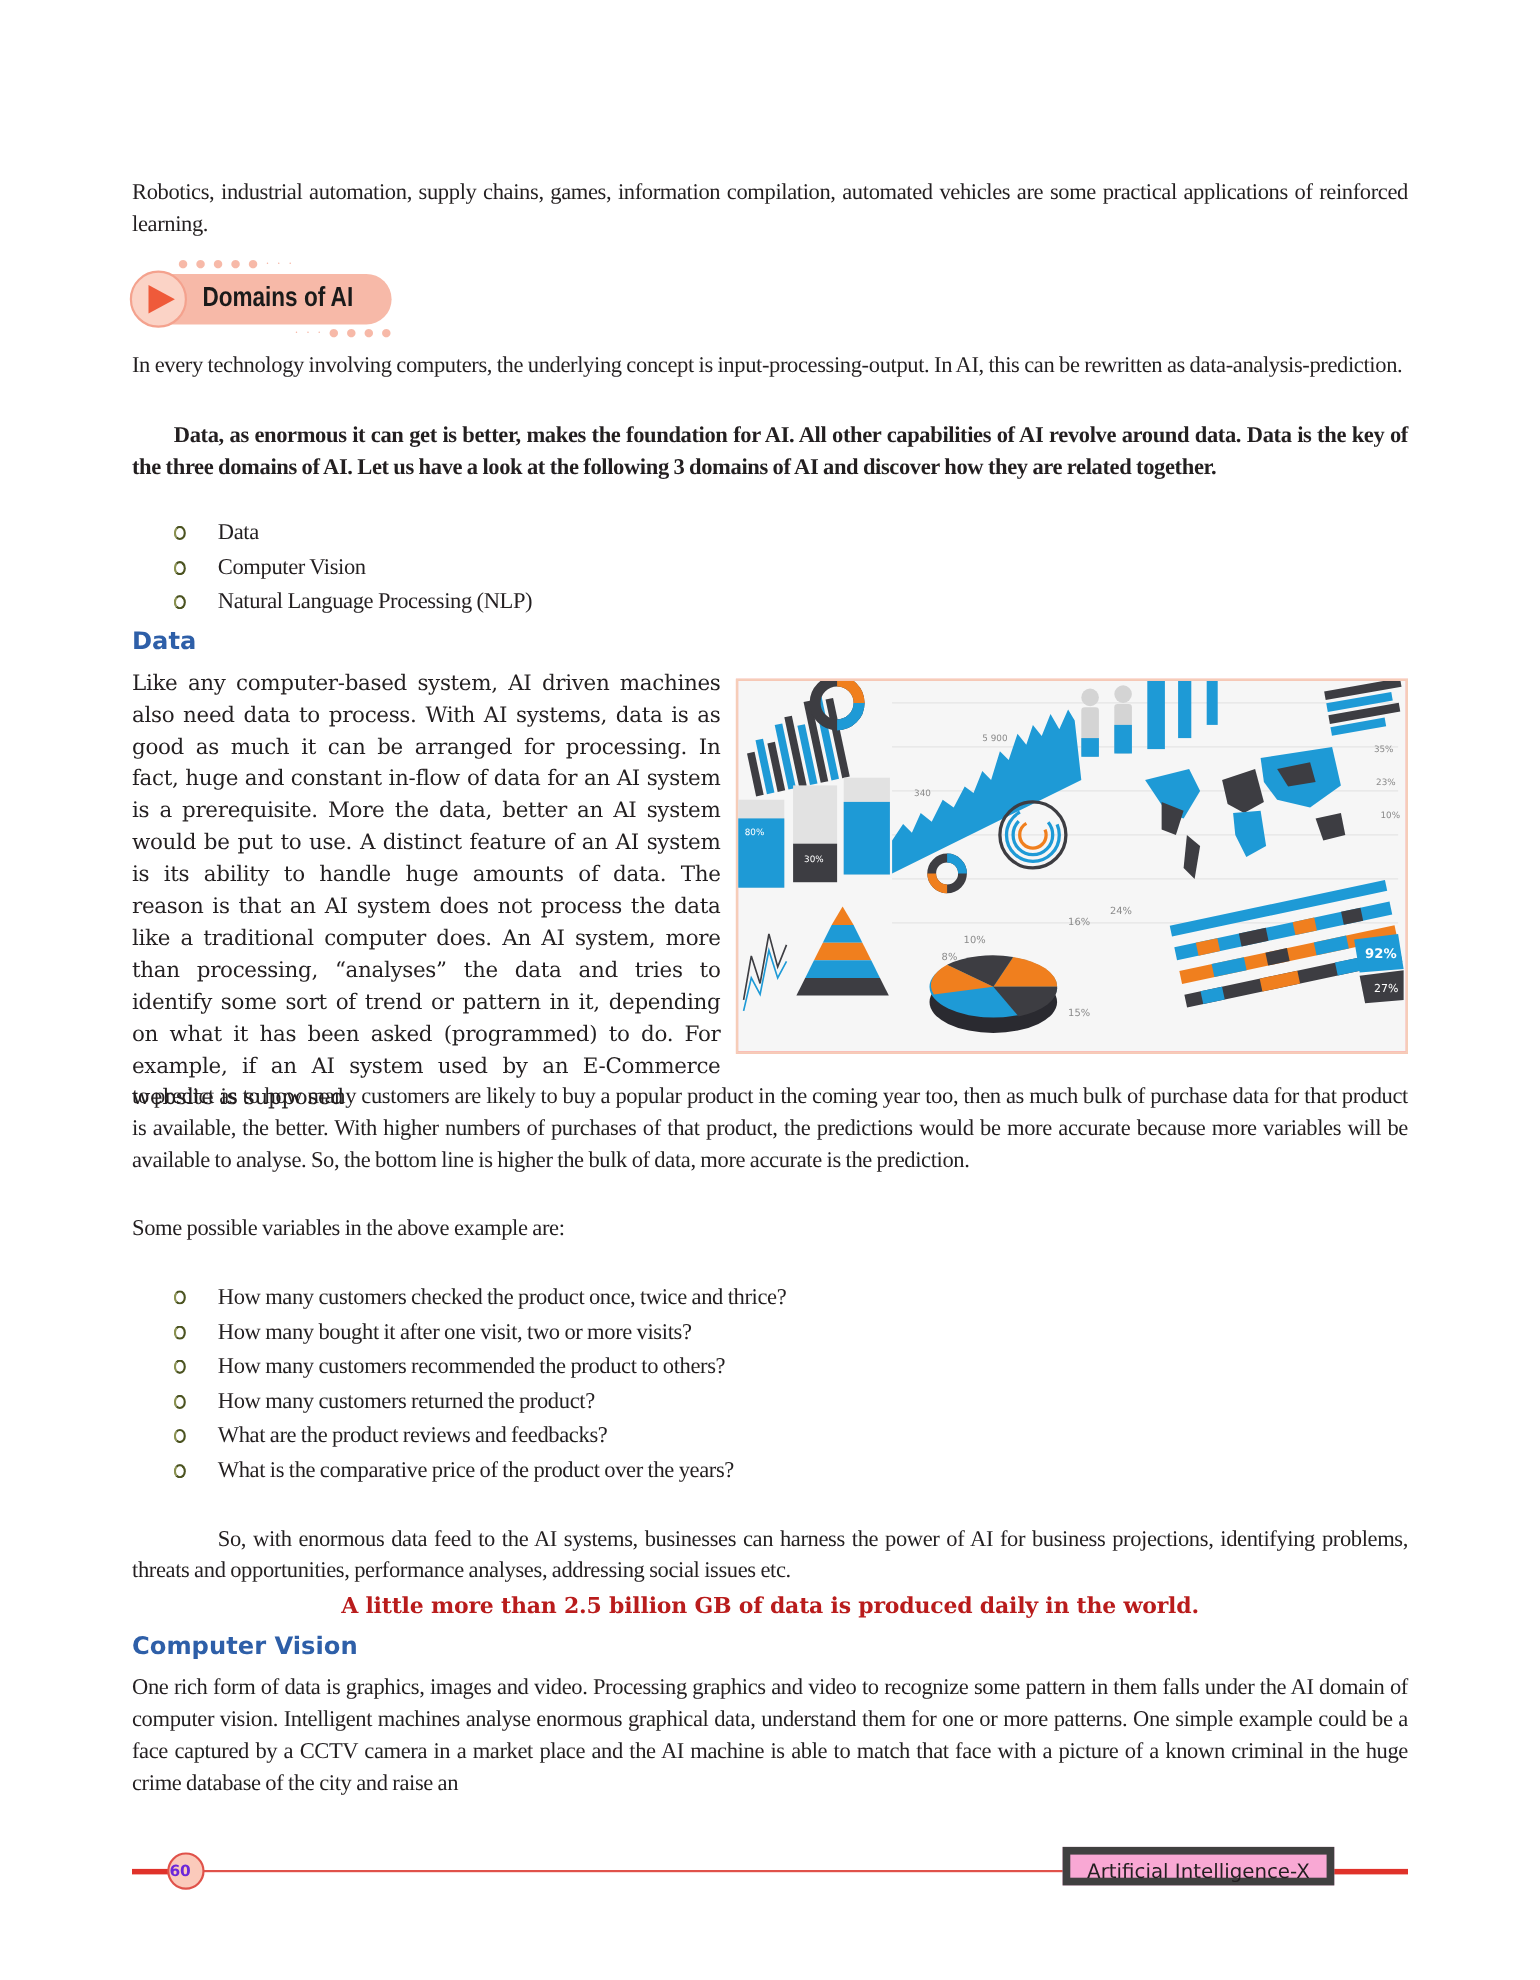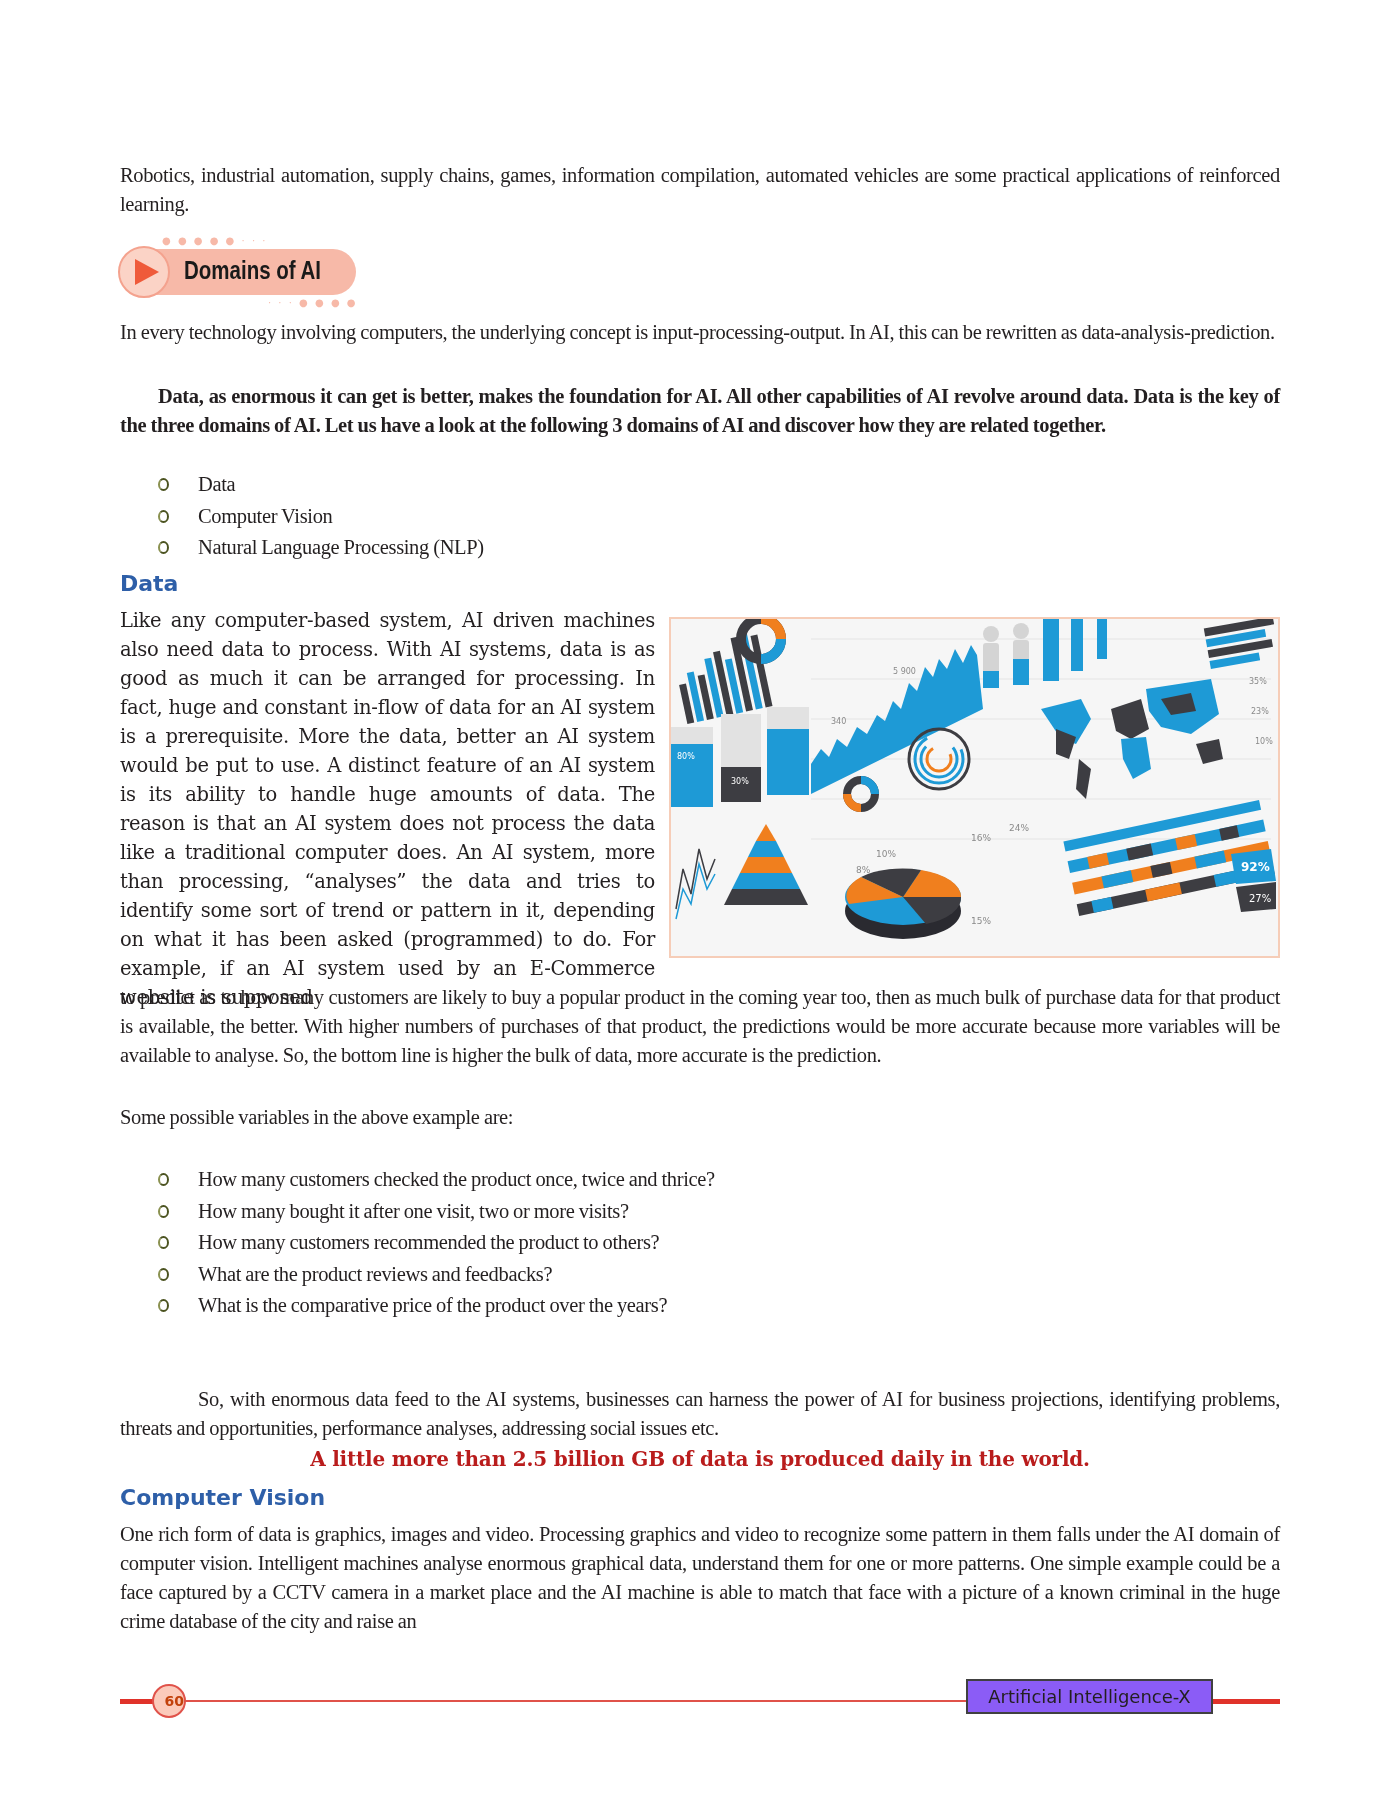--- a/index.html
+++ b/index.html
@@ -62,25 +62,25 @@
   }
   .figure svg { display: block; }
 
   
   .footer-line-thin { position: absolute; left: 160px; top: 1700px; width: 810px; height: 2px; background: #e0524a; }
   .footer-line-thick-l { position: absolute; left: 120px; top: 1699px; width: 42px; height: 5px; background: #e0322a; }
   .footer-line-thick-r { position: absolute; left: 1212px; top: 1699px; width: 68px; height: 5px; background: #e0322a; }
   .page-num {
     position: absolute; left: 152px; top: 1684px; width: 34px; height: 34px; border-radius: 50%;
     background: #fbcabb; border: 2px solid #e0524a; box-sizing: border-box;
-    font-family: "DejaVu Sans", sans-serif; font-weight: bold; font-size: 14px; text-align: right; line-height: 30px; color: #c2410c;
+    font-family: "DejaVu Sans", sans-serif; font-weight: bold; font-size: 14px; text-align: left; line-height: 30px; color: #6d28d9;
   }
   .book-title {
-    position: absolute; left: 966px; top: 1679px; width: 247px; height: 35px; background: #8b5cf6;
-    border: 2px solid #404040; box-sizing: border-box; font-family: "DejaVu Sans", sans-serif; font-size: 18px;
+    position: absolute; left: 966px; top: 1679px; width: 247px; height: 35px; background: #f9a8d4;
+    border: 7px solid #404040; box-sizing: border-box; font-family: "DejaVu Sans", sans-serif; font-size: 18px;
     text-align: center; line-height: 31px; color: #231f20;
   }
 </style>
 </head>
 <body>
 
 <div class="page">
   <div class="para" style="top:161px;">Robotics, industrial automation, supply chains, games, information compilation, automated vehicles are some practical applications of reinforced learning.</div>
 
   <div class="para" style="top:318px;">In every technology involving computers, the underlying concept is input-processing-output. In AI, this can be rewritten as data-analysis-prediction.</div>
@@ -95,20 +95,21 @@
   <div class="heading" style="top:571px;">Data</div>
 
   <div class="para narrow" style="top:606px; line-height:29px;">Like any computer-based system, AI driven machines also need data to process. With AI systems, data is as good as much it can be arranged for processing. In fact, huge and constant in-flow of data for an AI system is a prerequisite. More the data, better an AI system would be put to use. A distinct feature of an AI system is its ability to handle huge amounts of data. The reason is that an AI system does not process the data like a traditional computer does. An AI system, more than processing, “analyses” the data and tries to identify some sort of trend or pattern in it, depending on what it has been asked (programmed) to do. For example, if an AI system used by an E-Commerce website is supposed</div>
   <div class="para" style="top:983px;">to predict as to how many customers are likely to buy a popular product in the coming year too, then as much bulk of purchase data for that product is available, the better. With higher numbers of purchases of that product, the predictions would be more accurate because more variables will be available to analyse. So, the bottom line is higher the bulk of data, more accurate is the prediction.</div>
 
   <div class="para" style="top:1103px;">Some possible variables in the above example are:</div>
   <ul class="list" style="top:1164px;">
     <li><span class="bullet"></span><span>How many customers checked the product once, twice and thrice?</span></li>
     <li><span class="bullet"></span><span>How many bought it after one visit, two or more visits?</span></li>
     <li><span class="bullet"></span><span>How many customers recommended the product to others?</span></li>
+    <li><span class="bullet"></span><span>How many customers returned the product?</span></li>
     <li><span class="bullet"></span><span>What are the product reviews and feedbacks?</span></li>
     <li><span class="bullet"></span><span>What is the comparative price of the product over the years?</span></li>
   </ul>
 
   <div class="para indent2" style="top:1385px;">So, with enormous data feed to the AI systems, businesses can harness the power of AI for business projections, identifying problems, threats and opportunities, performance analyses, addressing social issues etc.</div>
   <div class="fact" style="top:1447px;">A little more than 2.5 billion GB of data is produced daily in the world.</div>
 
   <div class="heading" style="top:1485px;">Computer Vision</div>
   <div class="para" style="top:1520px;">One rich form of data is graphics, images and video. Processing graphics and video to recognize some pattern in them falls under the AI domain of computer vision. Intelligent machines analyse enormous graphical data, understand them for one or more patterns. One simple example could be a face captured by a CCTV camera in a market place and the AI machine is able to match that face with a picture of a known criminal in the huge crime database of the city and raise an</div>
 </div>

